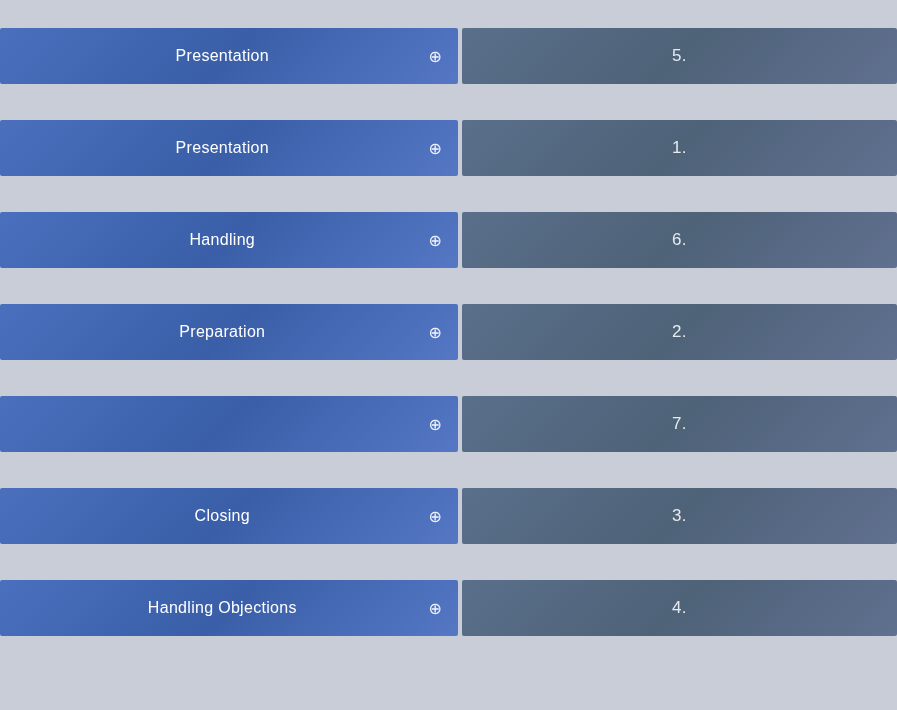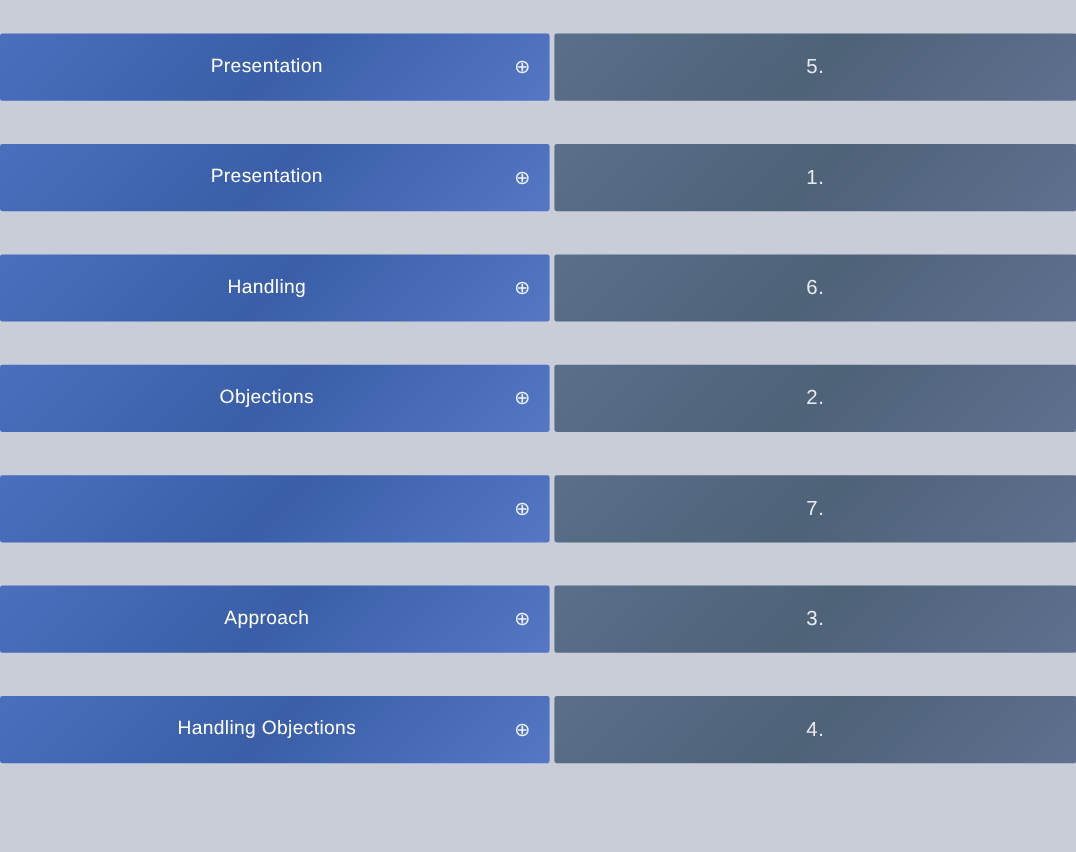--- a/index.html
+++ b/index.html
@@ -106,38 +106,38 @@
       <div class="left-cell">
         <span class="left-cell-label">Handling</span>
         <span class="drag-icon">⊕</span>
       </div>
       <div class="right-cell">
         <span class="right-cell-label">6.</span>
       </div>
     </div>
     <div class="row">
       <div class="left-cell">
-        <span class="left-cell-label">Objections</span>
+        <span class="left-cell-label">Preparation</span>
         <span class="drag-icon">⊕</span>
       </div>
       <div class="right-cell">
         <span class="right-cell-label">2.</span>
       </div>
     </div>
     <div class="row">
       <div class="left-cell">
         <span class="drag-icon">⊕</span>
       </div>
       <div class="right-cell">
         <span class="right-cell-label">7.</span>
       </div>
     </div>
     <div class="row">
       <div class="left-cell">
-        <span class="left-cell-label">Approach</span>
+        <span class="left-cell-label">Closing</span>
         <span class="drag-icon">⊕</span>
       </div>
       <div class="right-cell">
         <span class="right-cell-label">3.</span>
       </div>
     </div>
     <div class="row">
       <div class="left-cell">
         <span class="left-cell-label">Handling Objections</span>
         <span class="drag-icon">⊕</span>

